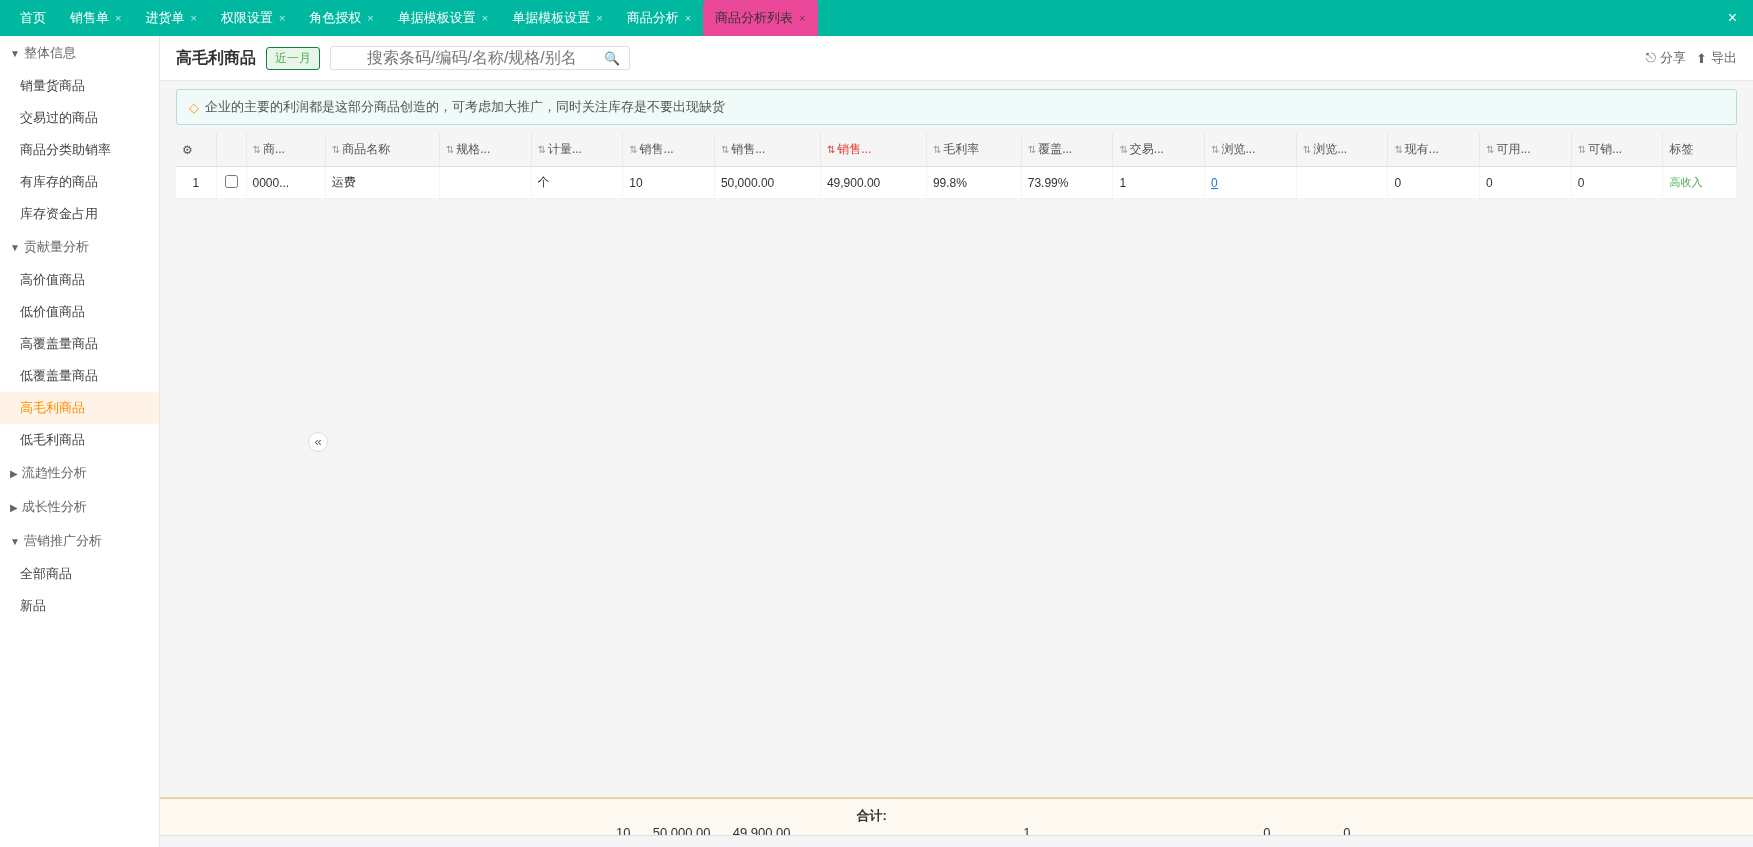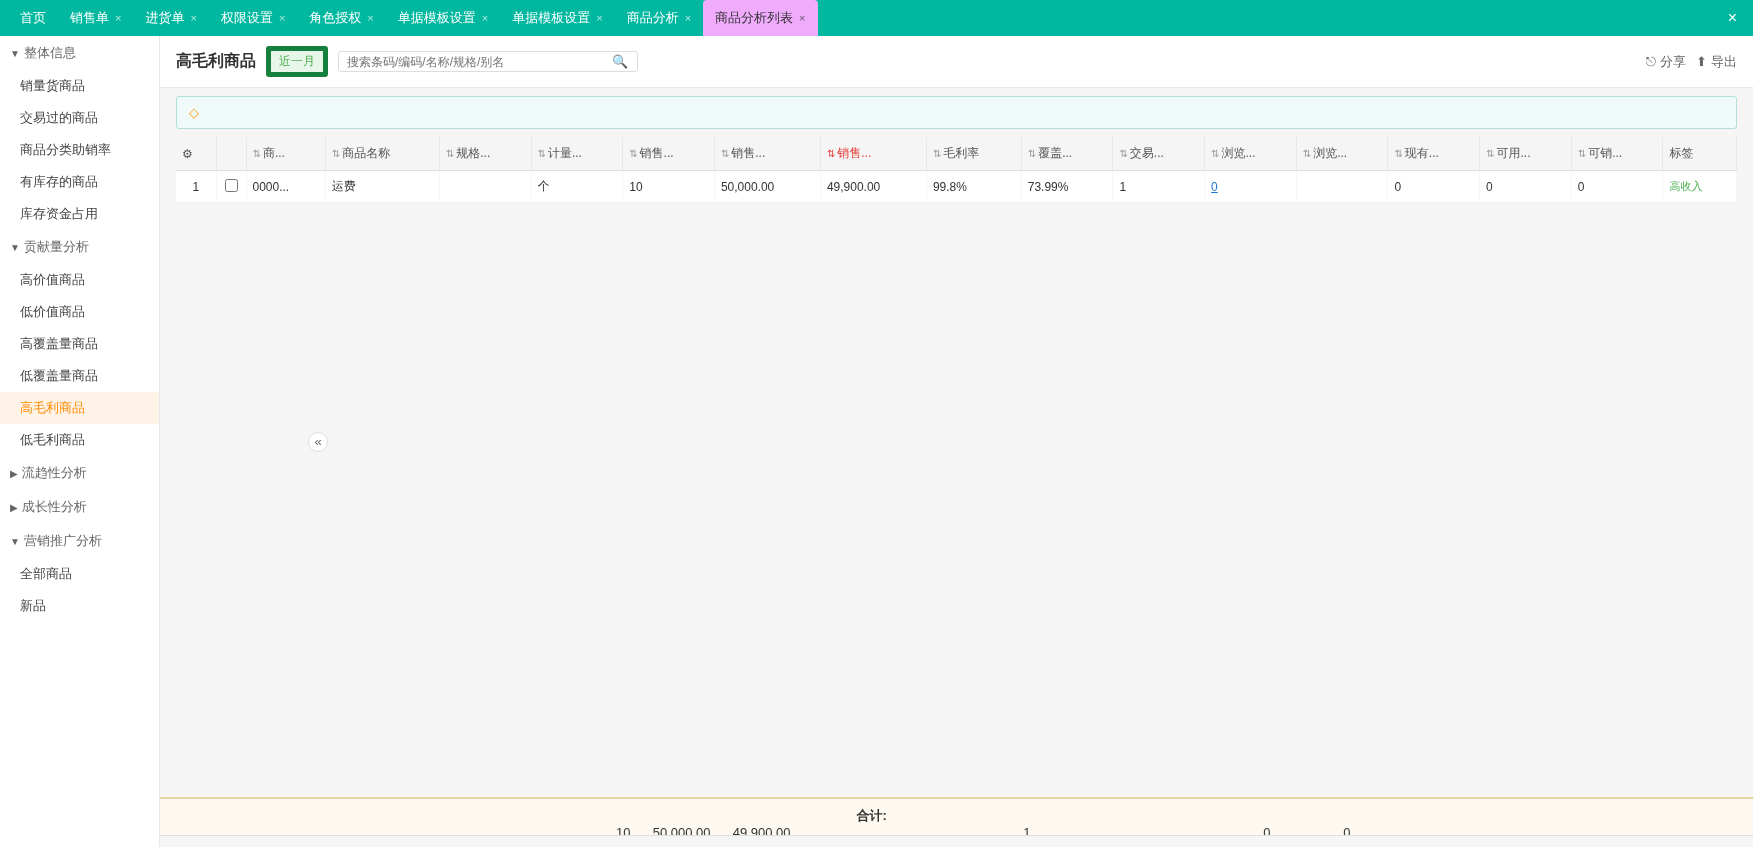--- a/index.html
+++ b/index.html
@@ -18,21 +18,21 @@
       padding: 0 12px;
       height: 36px;
       display: flex;
       align-items: center;
       cursor: pointer;
       white-space: nowrap;
       color: white;
       font-size: 13px;
     }
     .nav-item.active {
-      background: #f0abfc;
+      background: #ec4899;
       color: #333;
       border-radius: 4px 4px 0 0;
     }
     .nav-item .close-x {
       margin-left: 6px;
       font-size: 11px;
       opacity: 0.7;
     }
     .top-nav-close {
       margin-left: auto;
@@ -89,41 +89,42 @@
       gap: 10px;
     }
     .content-title {
       font-size: 16px;
       font-weight: bold;
       color: #333;
     }
     .time-filter-btn {
       background: #e8f5e9;
       color: #4caf50;
-      border: 5px solid #15803d;
+      border: 1px solid #15803d;
       border-radius: 3px;
       padding: 2px 8px;
       cursor: pointer;
       font-size: 12px;
     }
     .search-box {
       display: flex;
       align-items: center;
       border: 1px solid #ddd;
       border-radius: 3px;
       padding: 2px 8px;
       flex: 1;
       max-width: 300px;
     }
     .search-box input {
       border: none;
       outline: none;
-      font-size: 12px;
+      font-size: 16px;
       color: #737373;
       width: 100%;
+      text-align: center;
     }
     .search-icon { color: #999; cursor: pointer; }
 
     .collapse-btn {
       position: absolute;
       left: 148px;
       top: 50%;
       transform: translateY(-50%);
       background: white;
       border: 1px solid #ddd;
@@ -398,20 +399,21 @@
         </div>
         <div class="action-btn">
           <span>⬆</span>
           <span>导出</span>
         </div>
       </div>
     </div>
 
     <div class="info-banner">
       <span class="info-icon">◇</span>
+      <span>企业的主要的利润都是这部分商品创造的，可考虑加大推广，同时关注库存是不要出现缺货</span>
     </div>
 
     <div class="table-wrapper">
       <table>
         <thead>
           <tr>
             <th>⚙</th>
             <th class="checkbox-cell"></th>
             <th><span class="col-sort">⇅</span>商...</th>
             <th><span class="col-sort">⇅</span>商品名称</th>

